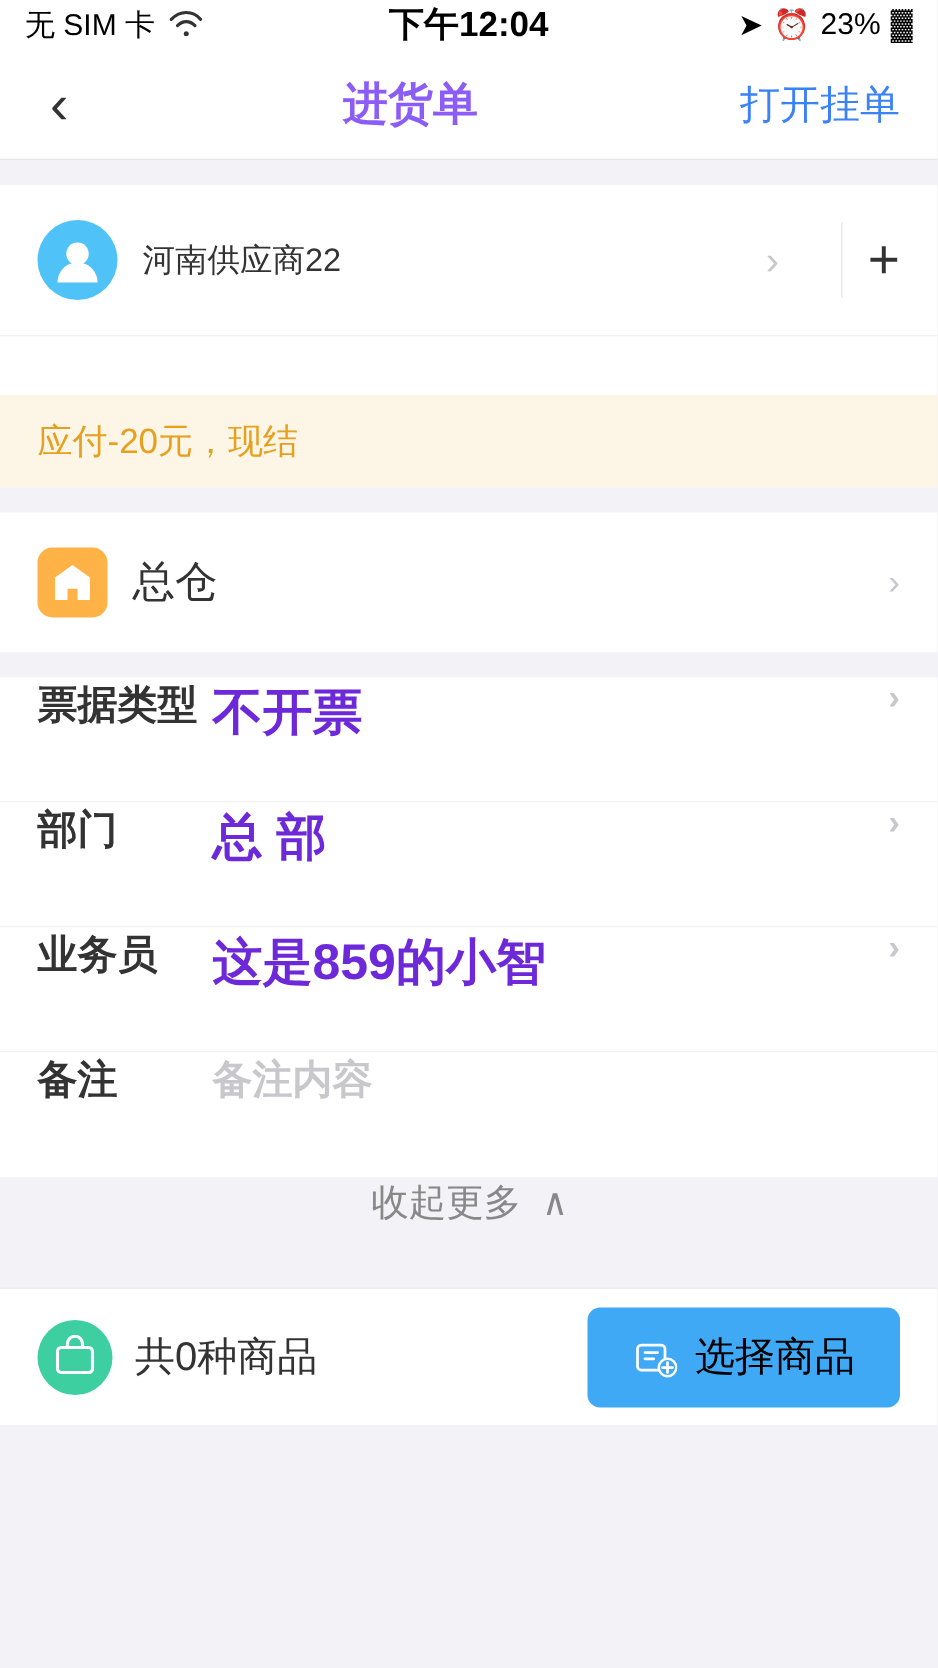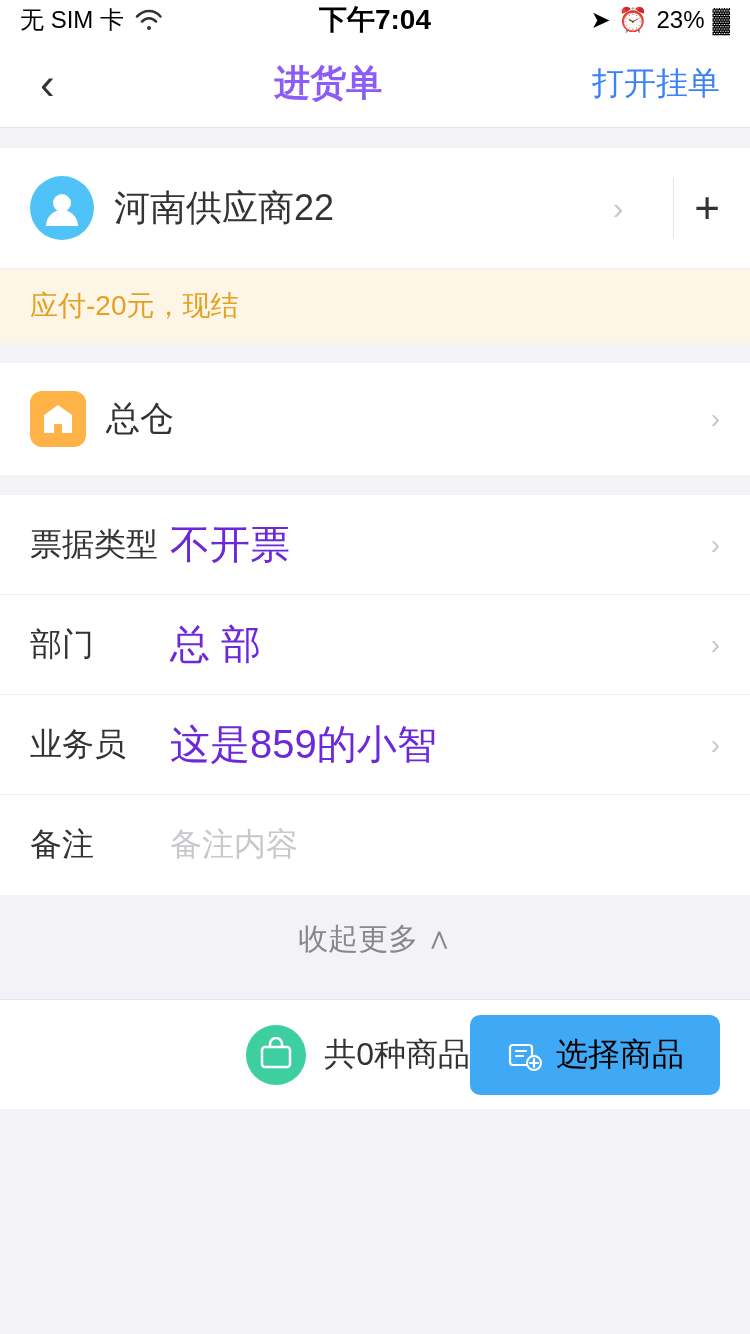--- a/index.html
+++ b/index.html
@@ -79,21 +79,21 @@
       background: #4fc3f7;
       display: flex;
       align-items: center;
       justify-content: center;
       margin-right: 20px;
       flex-shrink: 0;
     }
     .supplier-avatar svg { width: 40px; height: 40px; fill: #fff; }
     .supplier-name {
       flex: 1;
-      font-size: 36px;
+      font-size: 26px;
       color: #333;
     }
     .supplier-chevron {
       color: #c7c7cc;
       font-size: 32px;
       margin-right: 30px;
     }
     .supplier-add {
       font-size: 44px;
       color: #333;
@@ -106,31 +106,32 @@
       background: #e5e5e5;
       margin: 0 20px;
     }
 
     
     .notice-bar {
       background: #fdf5e6;
       padding: 18px 30px;
       font-size: 28px;
       color: #e6a020;
+      margin-top: 47px;
     }
 
     
     .form-row {
       display: flex;
-      align-items: center;
       padding: 0 30px;
       height: 100px;
       background: #fff;
       border-bottom: 1px solid #f0f0f0;
       cursor: pointer;
+      font-weight: bold;
     }
     .form-row:last-child { border-bottom: none; }
     .form-label {
       font-size: 32px;
       color: #333;
       width: 140px;
       flex-shrink: 0;
     }
     .form-value {
       flex: 1;
@@ -174,37 +175,36 @@
     .warehouse-chevron {
       color: #c7c7cc;
       font-size: 28px;
     }
 
     
     .collapse-row {
       height: 88px;
       background: #f2f2f7;
       display: flex;
-      align-items: center;
       justify-content: center;
       font-size: 30px;
       color: #888;
       cursor: pointer;
+      font-family: Liberation Mono, monospace;
     }
 
     
     .bottom-bar {
       background: #fff;
       height: 110px;
       display: flex;
       align-items: center;
       padding: 0 30px;
-      justify-content: flex-end;
+      justify-content: space-between;
       border-top: 1px solid #e5e5e5;
-      margin-top: 16px;
     }
     .product-count-area {
       display: flex;
       align-items: center;
       gap: 18px;
     }
     .product-icon {
       width: 60px;
       height: 60px;
       border-radius: 50%;
@@ -244,21 +244,21 @@
   <div class="status-left">
     <span>无 SIM 卡</span>
     <span>
       <svg viewBox="0 0 30 22" fill="none" xmlns="http://www.w3.org/2000/svg" width="30" height="22">
         <path d="M15 18a2 2 0 1 1 0 4 2 2 0 0 1 0-4z" fill="#333"></path>
         <path d="M8 13.5C10 11.5 12.4 10.3 15 10.3s5 1.2 7 3.2" stroke="#333" stroke-width="2.5" stroke-linecap="round" fill="none"></path>
         <path d="M3 8.5C6.5 5 10.5 3 15 3s8.5 2 11.5 5.5" stroke="#333" stroke-width="2.5" stroke-linecap="round" fill="none"></path>
       </svg>
     </span>
   </div>
-  <span class="status-center">下午7:04</span>
+  <span class="status-center">下午12:04</span>
   <div class="status-right">
     <span>➤</span>
     <span>⏰</span>
     <span>23%</span>
     <span>▓</span>
   </div>
 </div>
 
 <div class="nav-bar">
   <span class="nav-back">‹</span>

